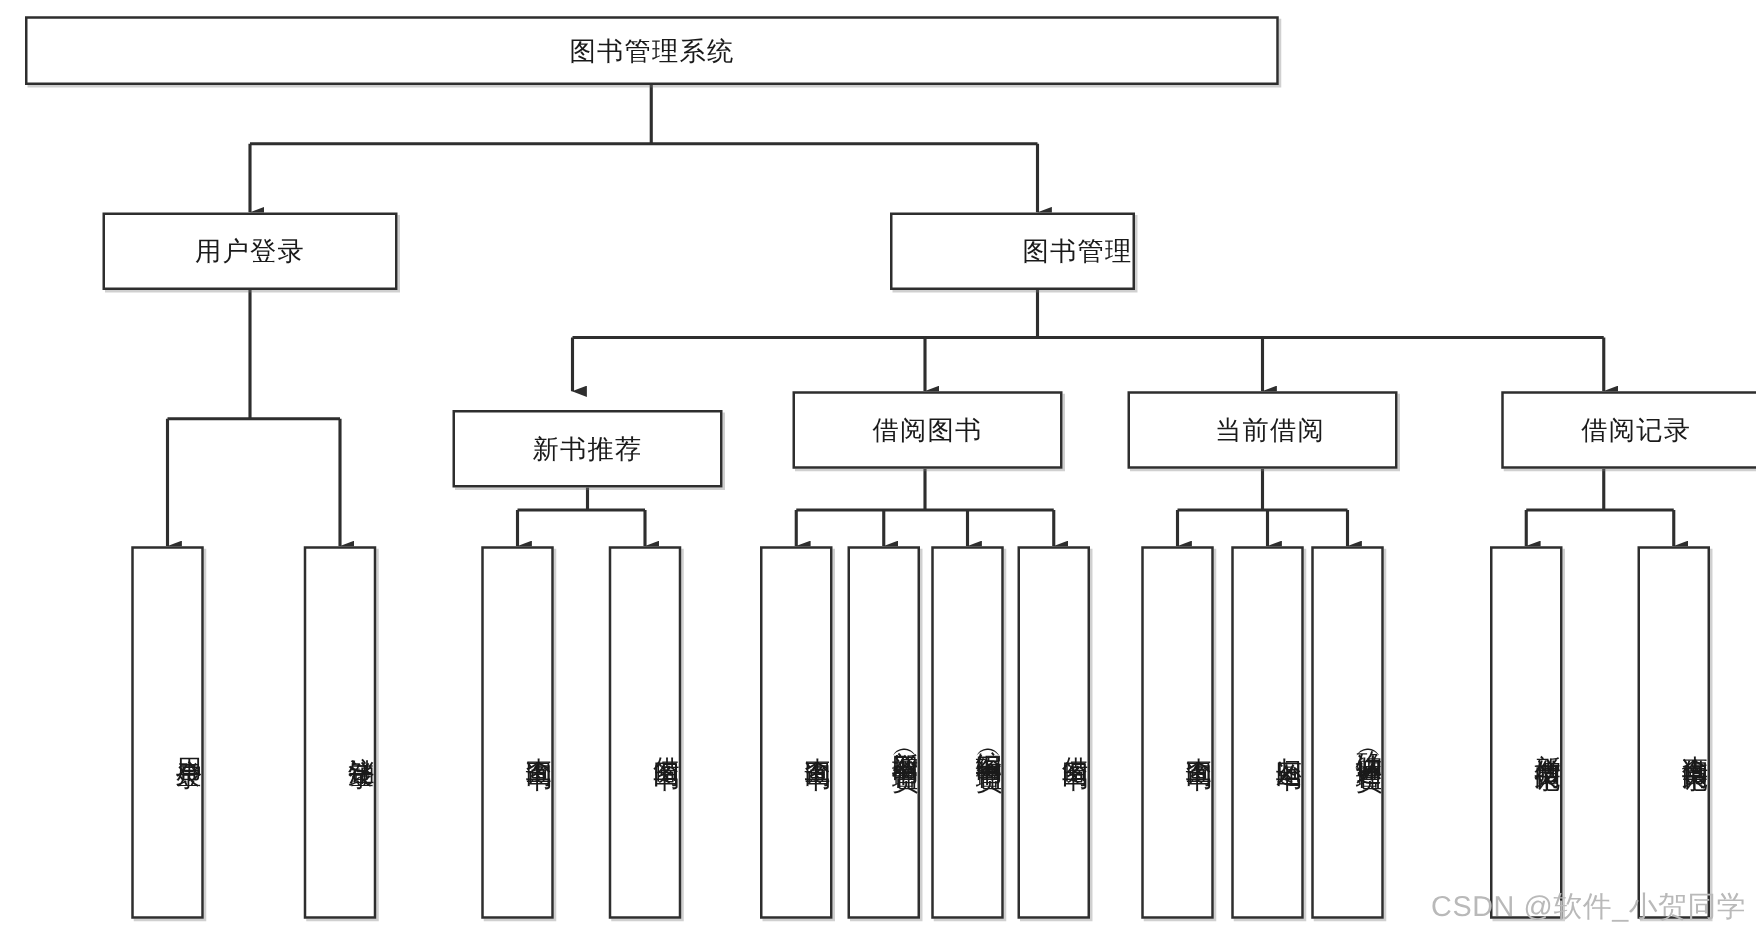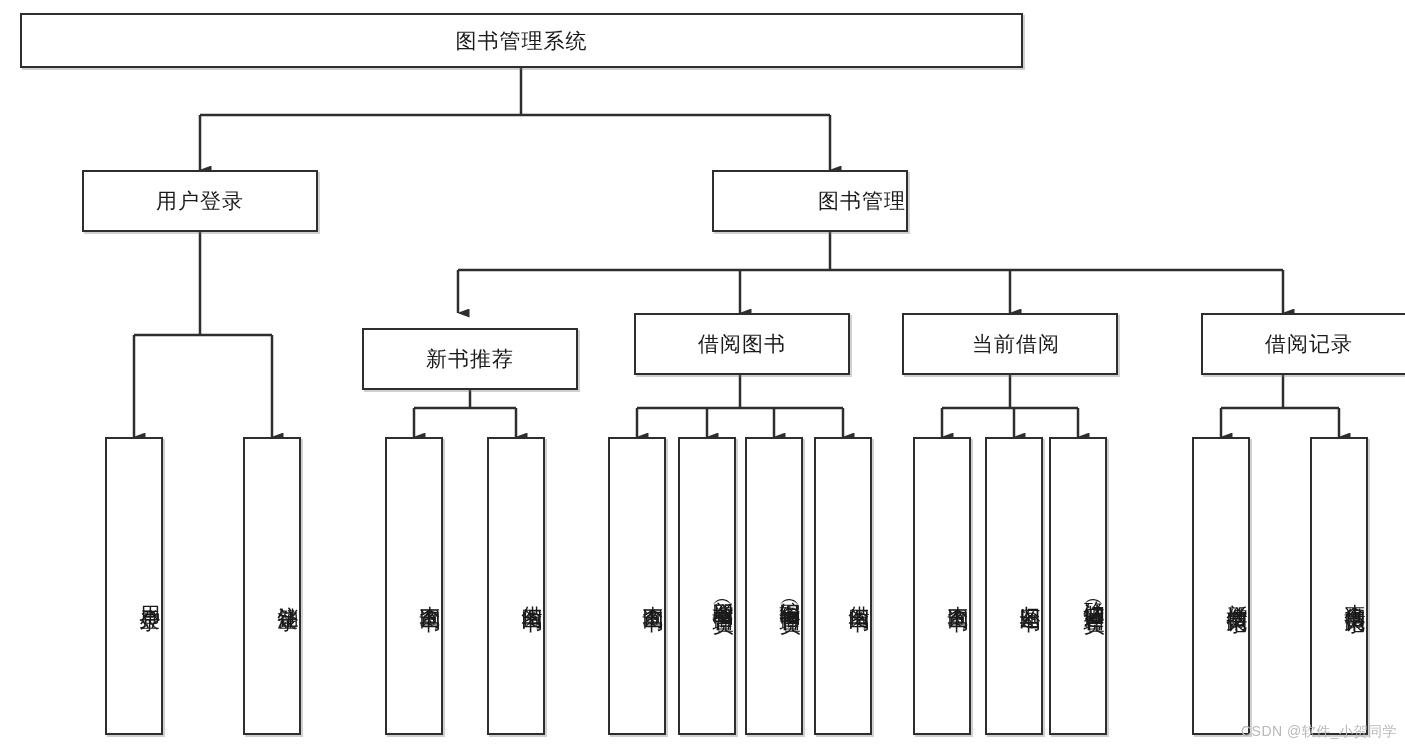--- a/index.html
+++ b/index.html
@@ -53,21 +53,21 @@
   }
   .node.vert .lbl {
     writing-mode: vertical-rl;
     text-orientation: upright;
     display: block;
   }
   #watermark {
     position: absolute;
     right: 8px;
     bottom: 6px;
-    font-size: 14px;
+    font-size: 23px;
     color: #b9b9b9;
     white-space: nowrap;
     letter-spacing: 0.5px;
   }
 </style>
 </head>
 <body>
 
 <div id="canvas">
 

